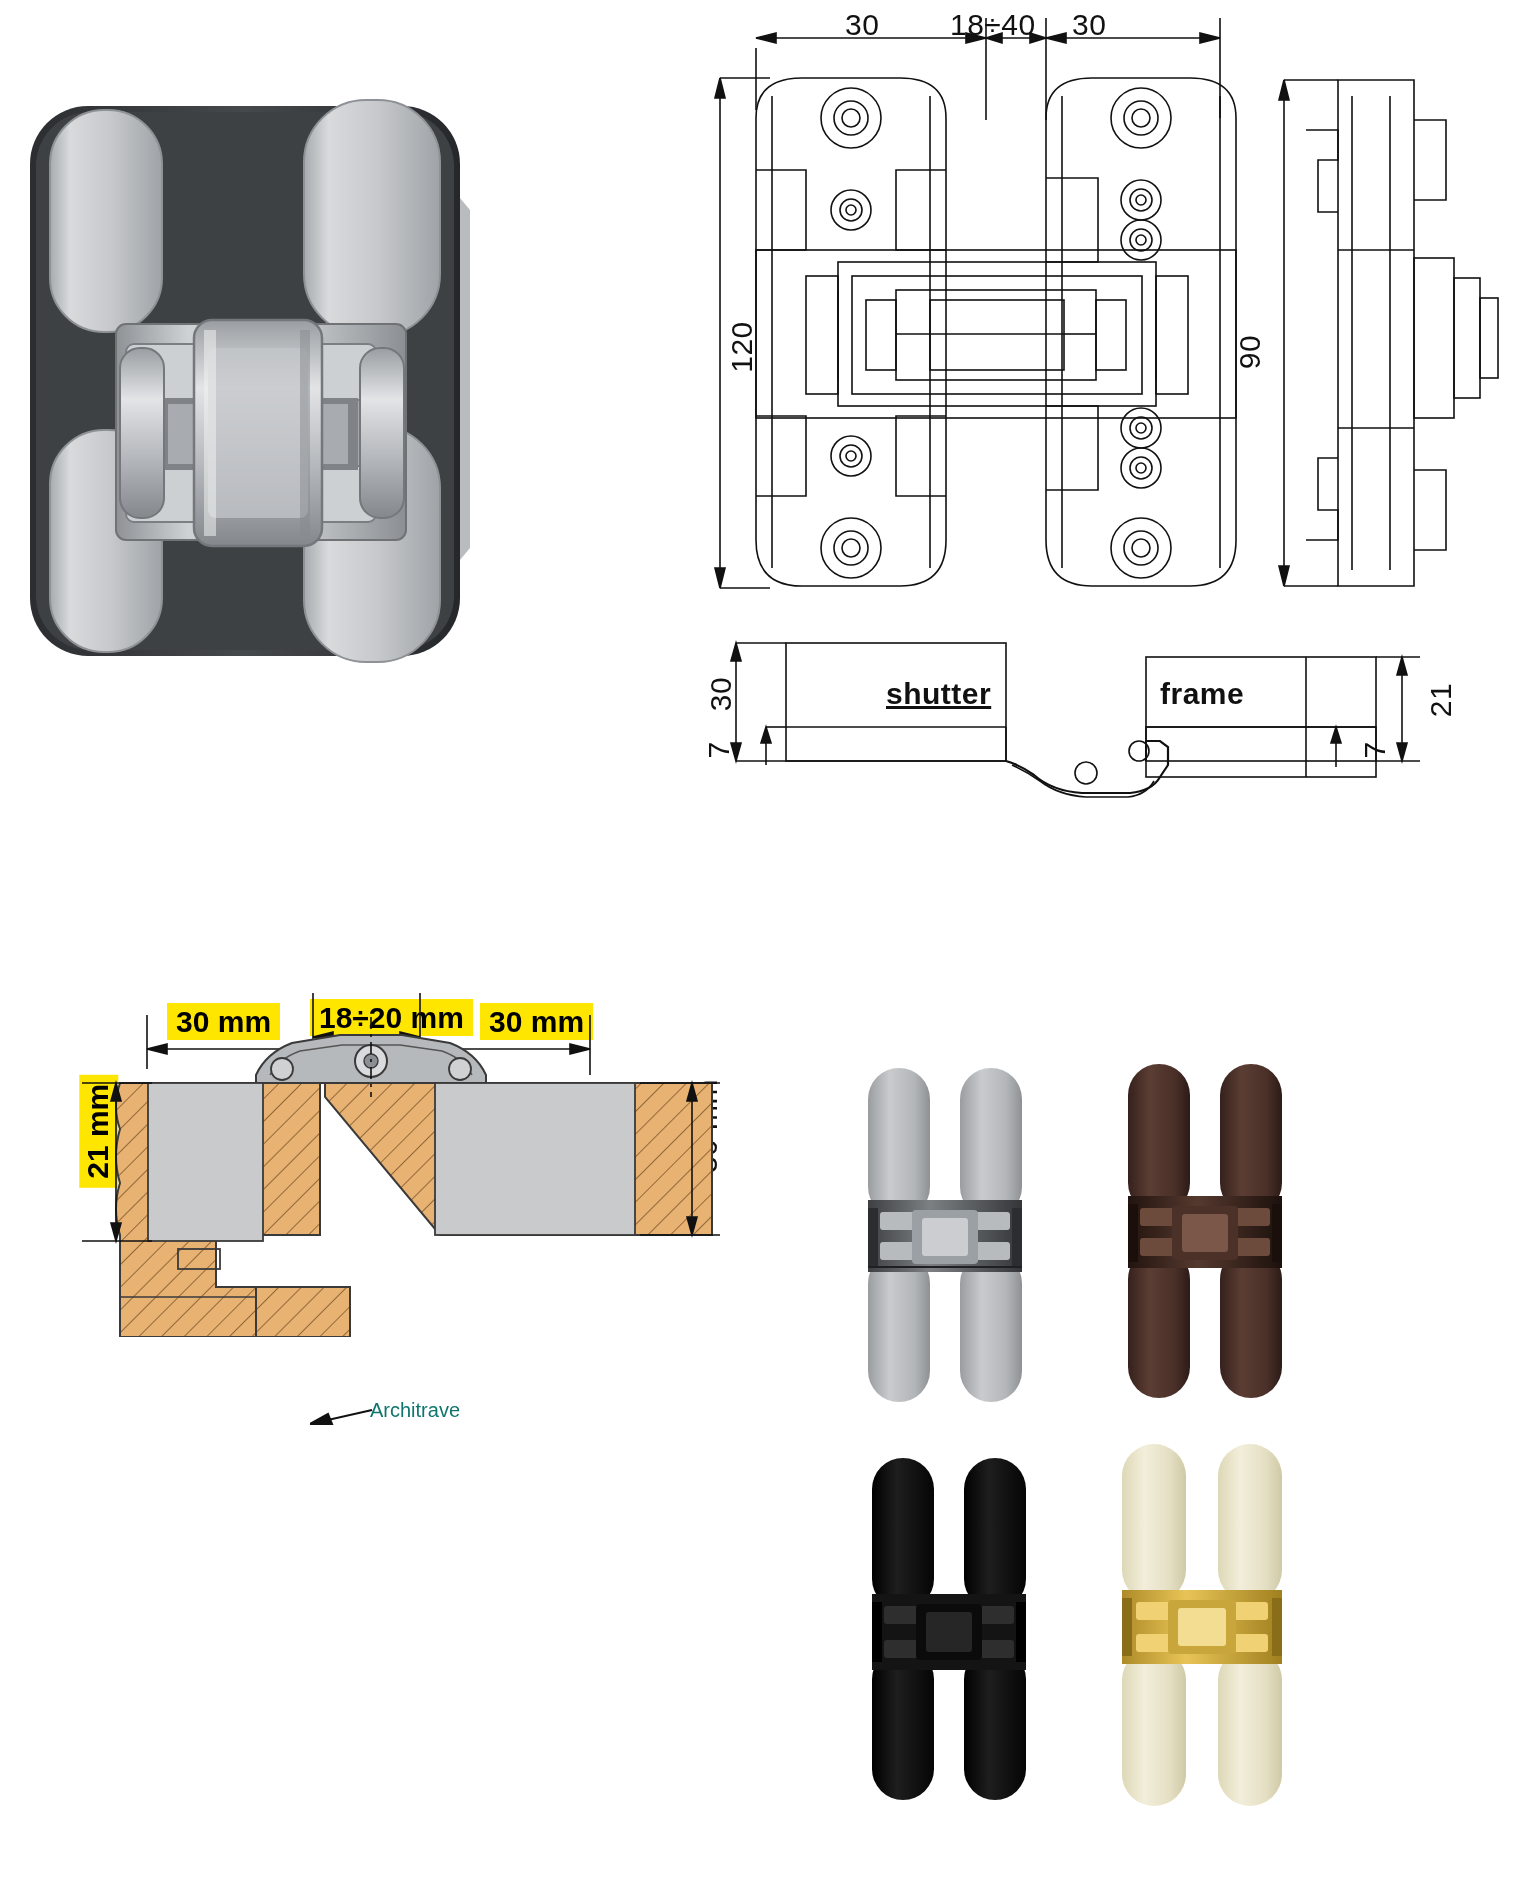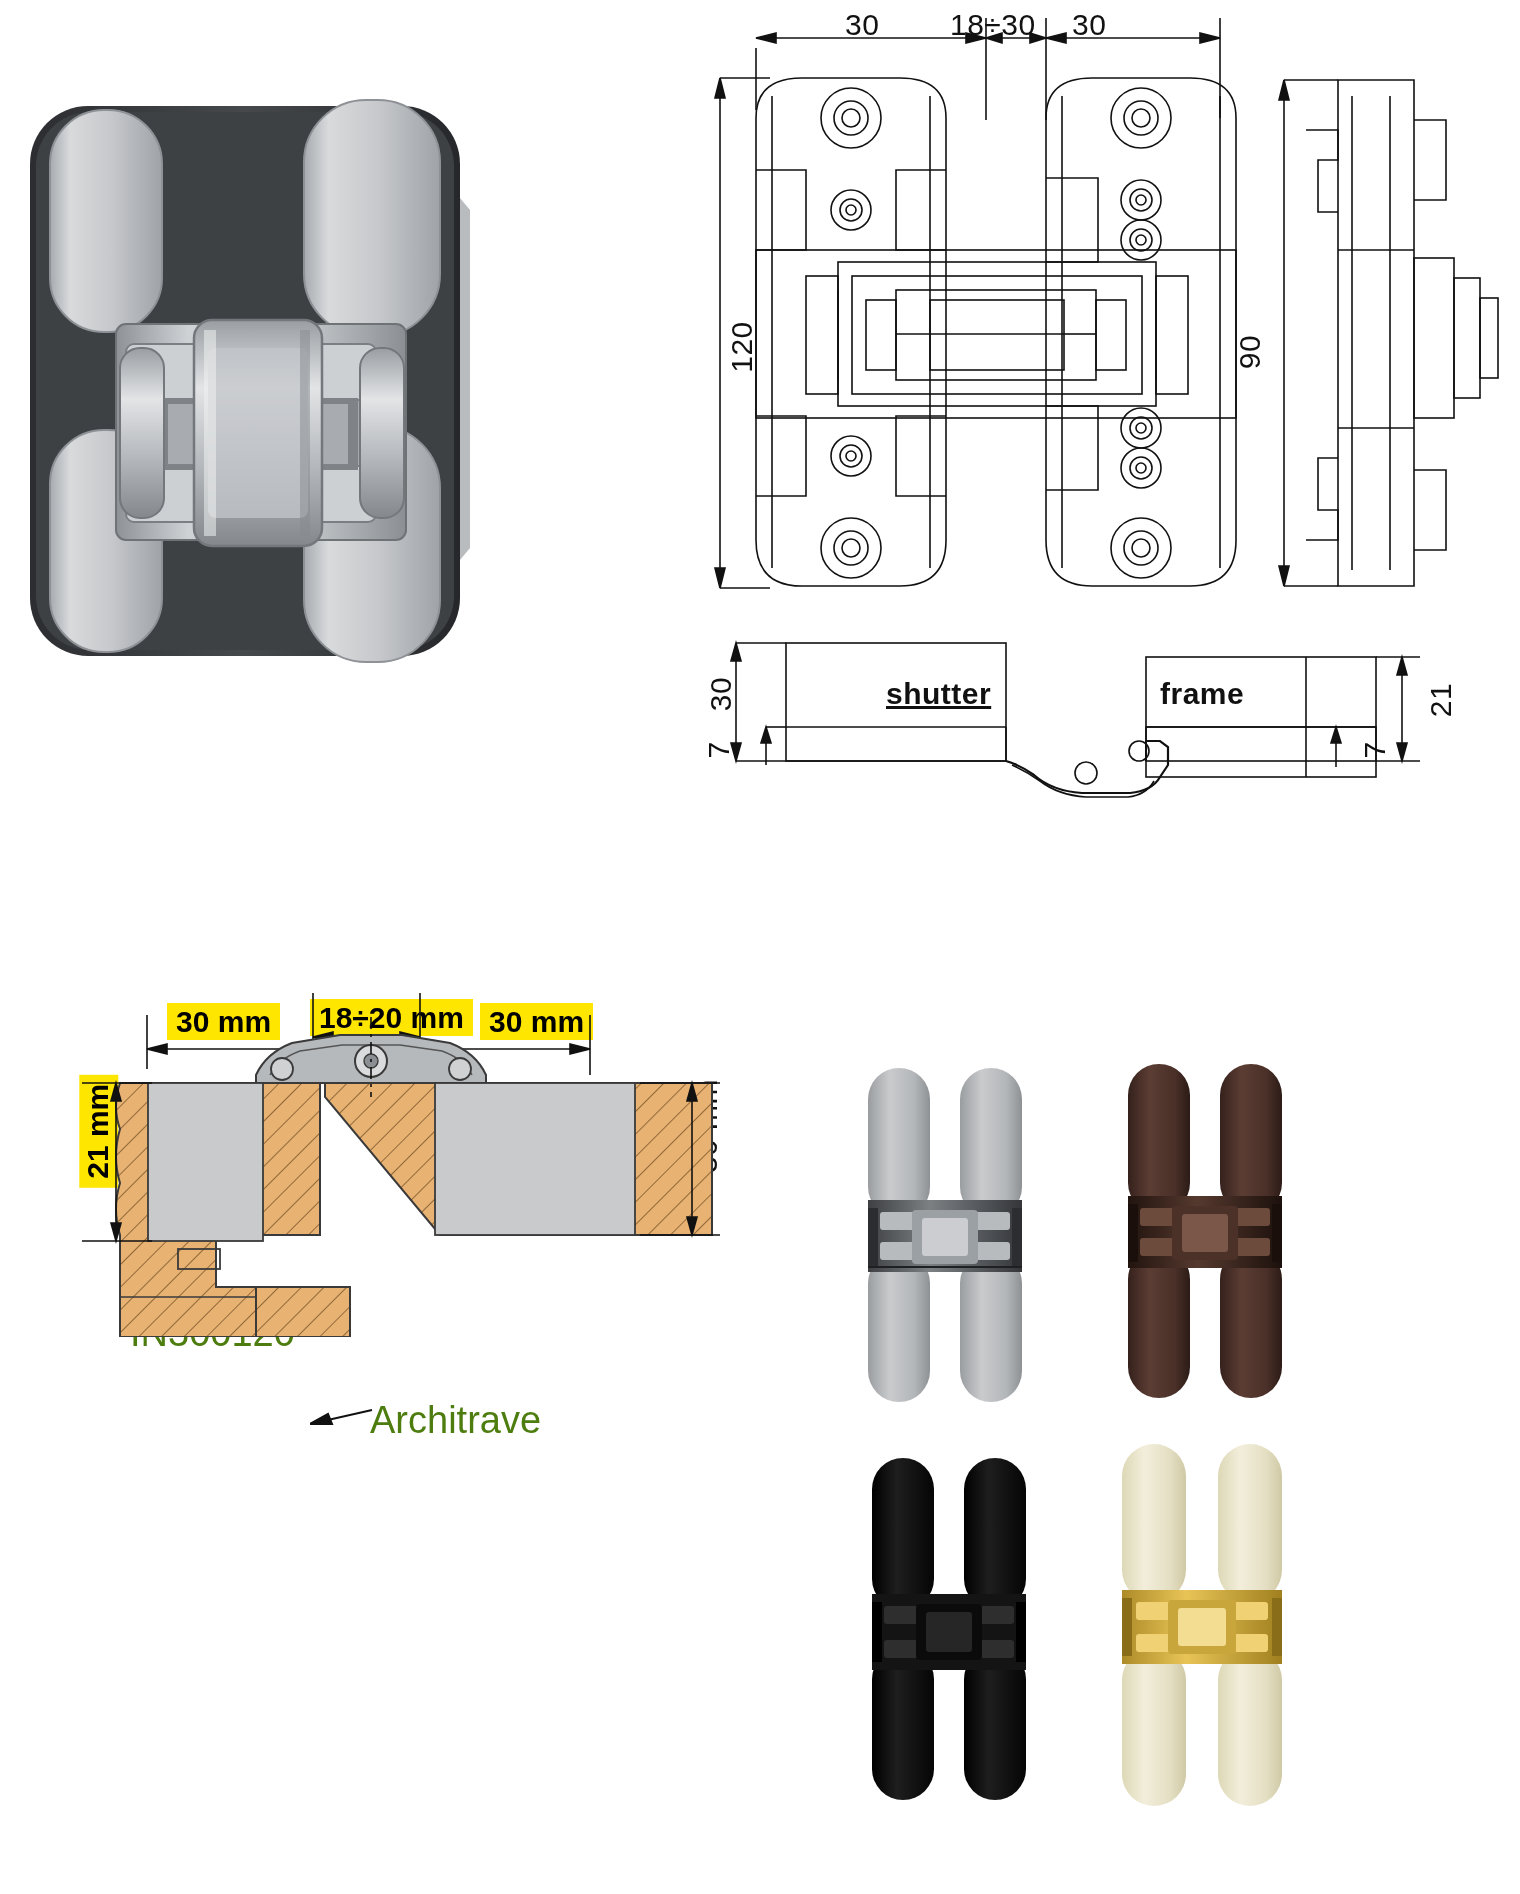--- a/index.html
+++ b/index.html
@@ -17,21 +17,21 @@
   .hl{background:#ffe600;color:#000;font-weight:700;font-size:30px;
       padding:2px 9px;white-space:nowrap;line-height:1.15;}
   .hl.rot{transform:rotate(-90deg);transform-origin:center center;}
 
   
   .hero{position:absolute;left:8px;top:48px;width:470px;height:660px;}
 
   
   .photo{position:absolute;}
   .labelgrey{font-size:30px;color:#3c3c3c;font-weight:400;}
-  .plain{font-size:38px;color:#4d7c0f;font-weight:400;}
+  .plain{font-size:20px;color:#0f766e;font-weight:400;}
   svg{display:block;}
 </style>
 </head>
 <body>
 
 <div class="stage">
 
   <div class="hero">
     <svg width="470" height="660" viewBox="0 0 470 660">
       <defs>
@@ -86,21 +86,21 @@
       <rect x="292" y="282" width="10" height="206" fill="#85898d" opacity=".5"></rect>
 
       <path d="M452 150 L462 162 L462 500 L452 512 Z" fill="#b9bcbf"></path>
       <path d="M22 150 L12 162 L12 500 L22 512 Z" fill="#c4c7ca" opacity=".0"></path>
     </svg>
   </div>
 
   <div class="abs" style="left:690px;top:0;width:830px;height:760px;">
 
     <div class="abs dimtext" style="left:155px;top:8px;">30</div>
-    <div class="abs dimtext" style="left:260px;top:8px;">18÷30</div>
+    <div class="abs dimtext" style="left:260px;top:8px;">18÷40</div>
     <div class="abs dimtext" style="left:382px;top:8px;">30</div>
 
     <div class="abs" style="left:-8px;top:330px;width:120px;text-align:center;">
       <span class="dimtext rot90" style="display:inline-block;">120</span>
     </div>
 
     <div class="abs" style="left:505px;top:335px;width:110px;text-align:center;">
       <span class="dimtext rot90" style="display:inline-block;">90</span>
     </div>
 

